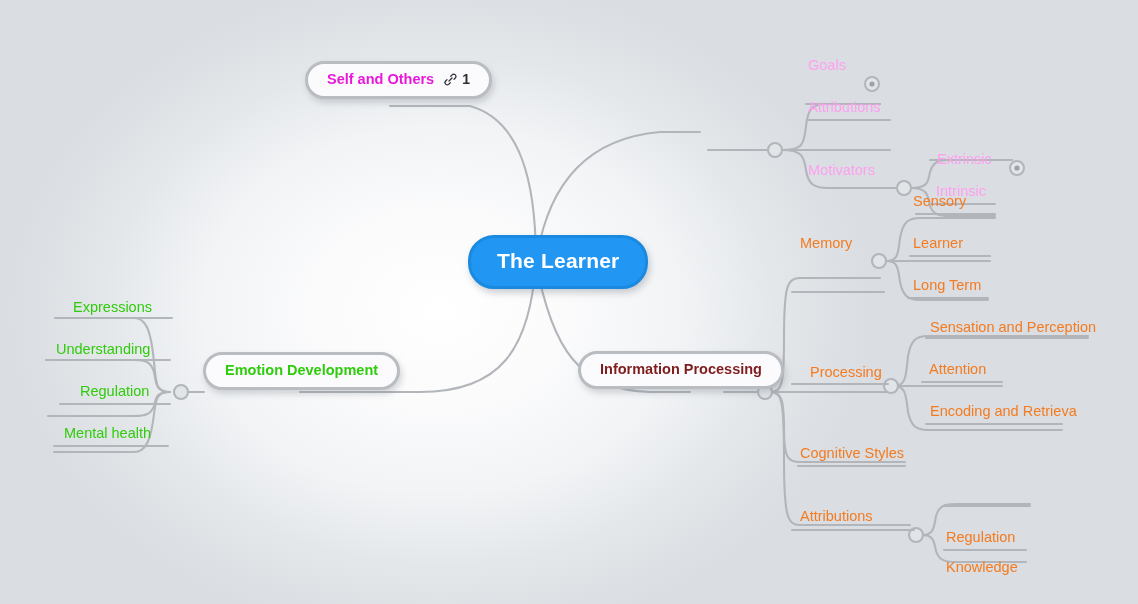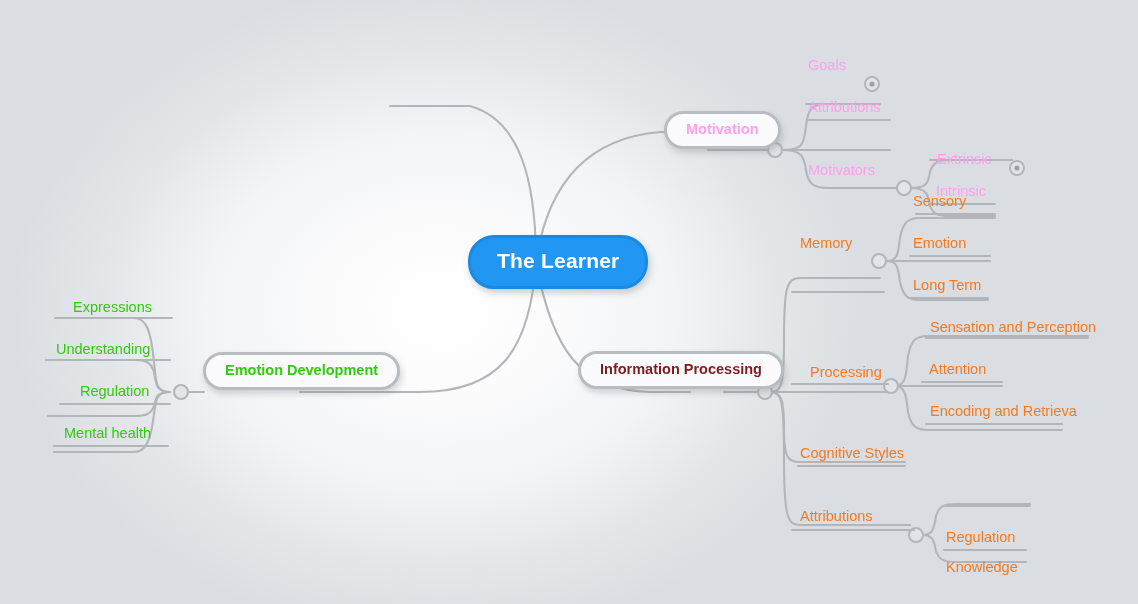--- a/index.html
+++ b/index.html
@@ -178,26 +178,36 @@
       <path d="M 792,530 L 914,530"></path>
     </g>
   </svg>
 
   <div class="node" style="left:468px; top:235px;">
     <div class="pill root">
       <span>The Learner</span>
     </div>
   </div>
 
-
-  <div class="node" style="left:664px; top:111px;">
-    <div class="pill pinklight">
-      <span>Motivation</span>
-    </div>
-  </div>
+  <div class="node" style="left:305px; top:61px;">
+    <div class="pill magenta">
+      <span>Self and Others</span>
+      <span class="link-badge">
+        <span>
+          <svg width="15" height="15" viewBox="0 0 24 24" fill="none" stroke="#2b2f36" stroke-width="2" stroke-linecap="round">
+            <path d="M9.6 14.4 L14.4 9.6"></path>
+            <path d="M12.4 6.8 L14.6 4.6 a3.6 3.6 0 0 1 5.1 5.1 L17.6 11.8"></path>
+            <path d="M11.6 17.2 L9.4 19.4 a3.6 3.6 0 0 1 -5.1 -5.1 L6.4 12.2"></path>
+          </svg>
+        </span>
+        <span>1</span>
+      </span>
+    </div>
+  </div>
+
 
   <div class="leaf pinklight" style="left:808px; top:58px;">
     <span>Goals</span>
   </div>
   <div class="leaf pinklight" style="left:808px; top:100px;">
     <span>Attributions</span>
   </div>
   <div class="leaf pinklight" style="left:808px; top:163px;">
     <span>Motivators</span>
   </div>
@@ -214,21 +224,21 @@
     </div>
   </div>
 
   <div class="leaf orange" style="left:800px; top:236px;">
     <span>Memory</span>
   </div>
   <div class="leaf orange" style="left:913px; top:194px;">
     <span>Sensory</span>
   </div>
   <div class="leaf orange" style="left:913px; top:236px;">
-    <span>Emotion</span>
+    <span>Learner</span>
   </div>
   <div class="leaf orange" style="left:913px; top:278px;">
     <span>Long Term</span>
   </div>
 
   <div class="leaf orange" style="left:800px; top:365px;margin-left:10px;">
     <span>Processing</span>
   </div>
   <div class="leaf orange" style="left:930px; top:320px;">
     <span>Sensation and Perception</span>

